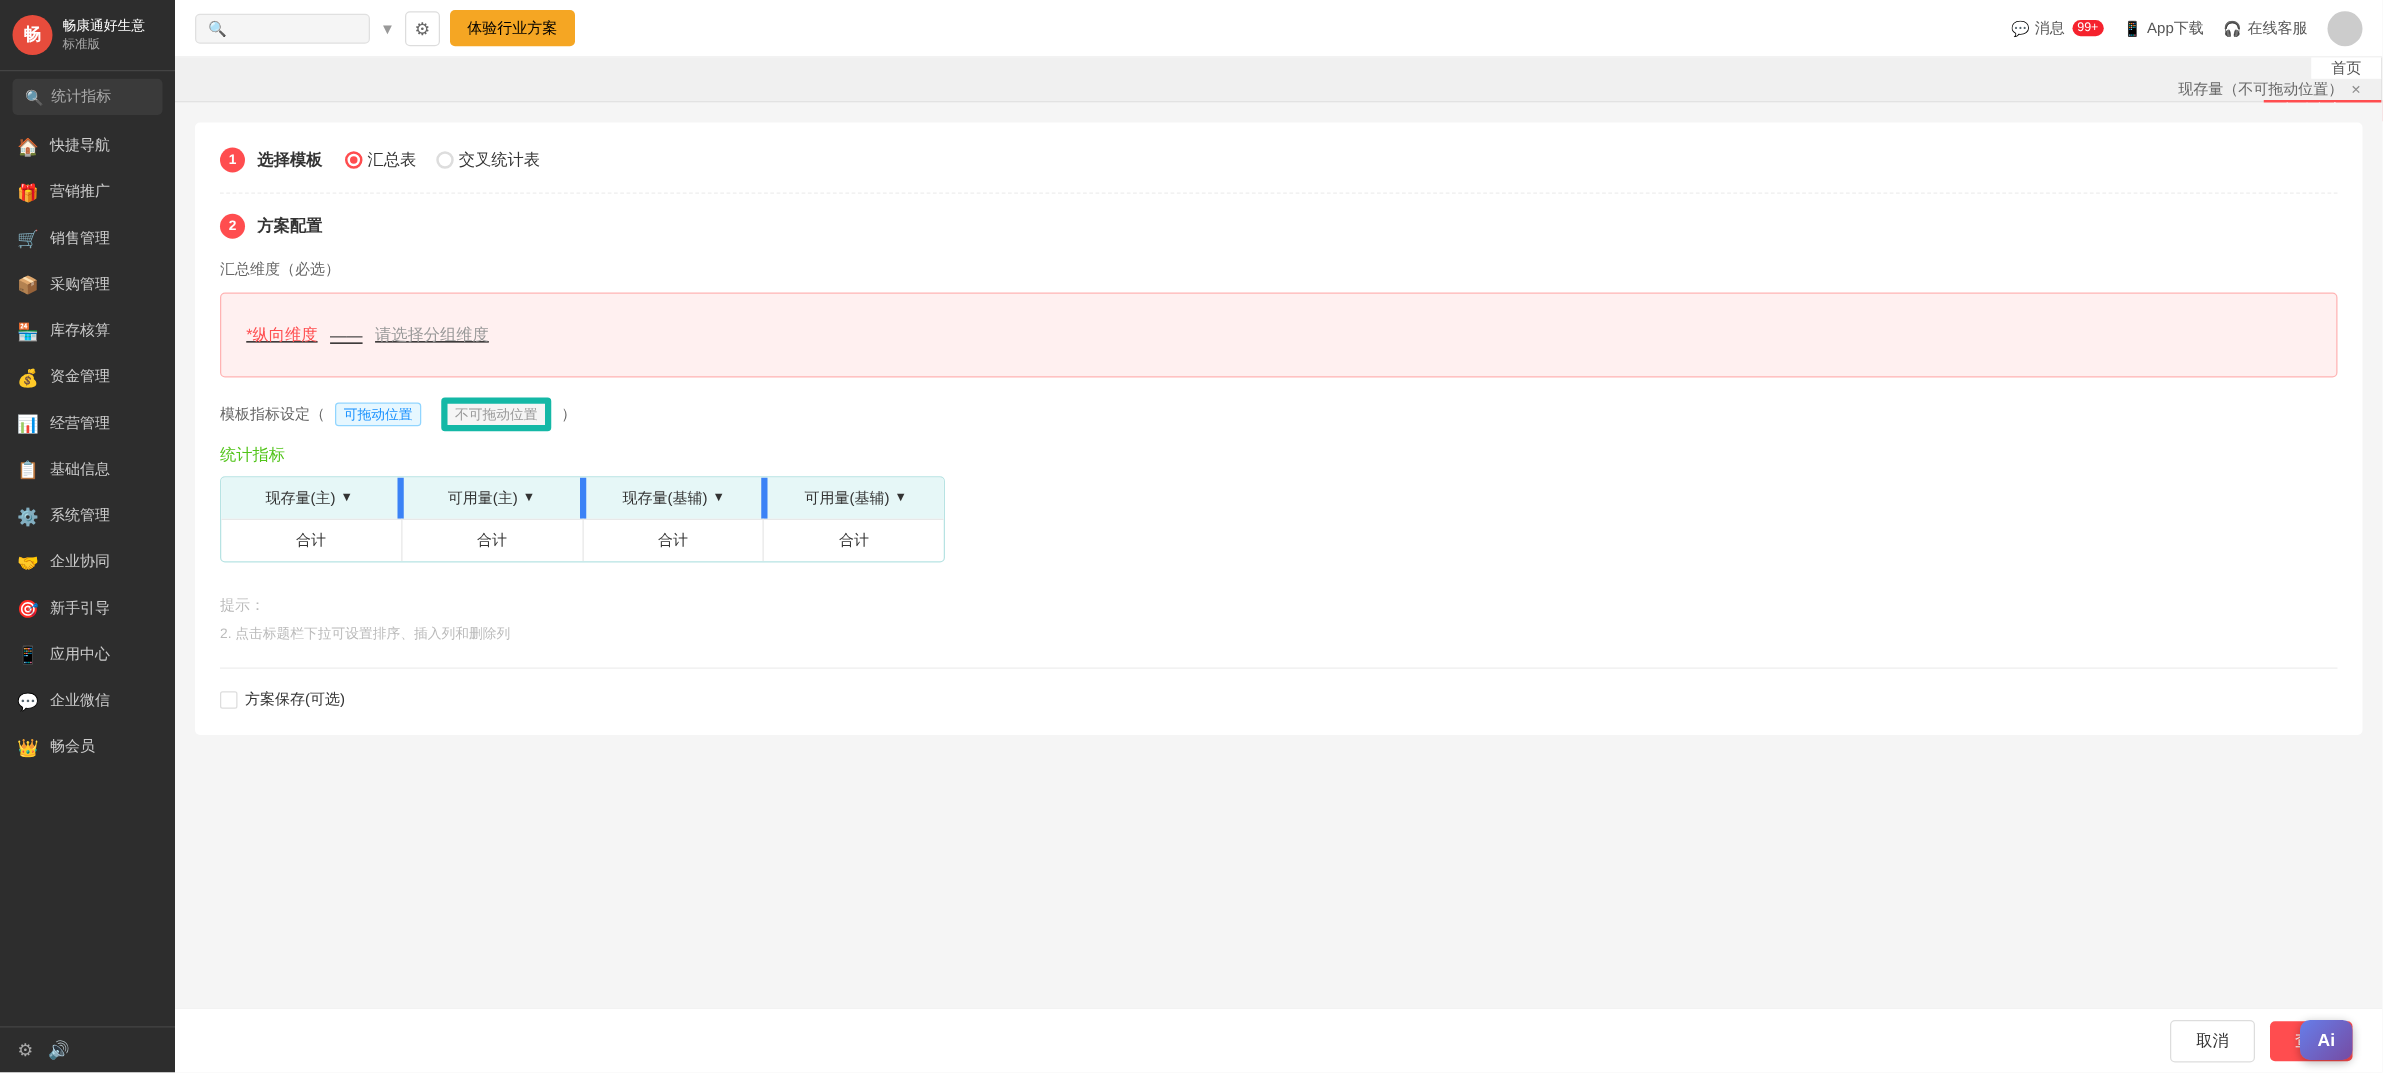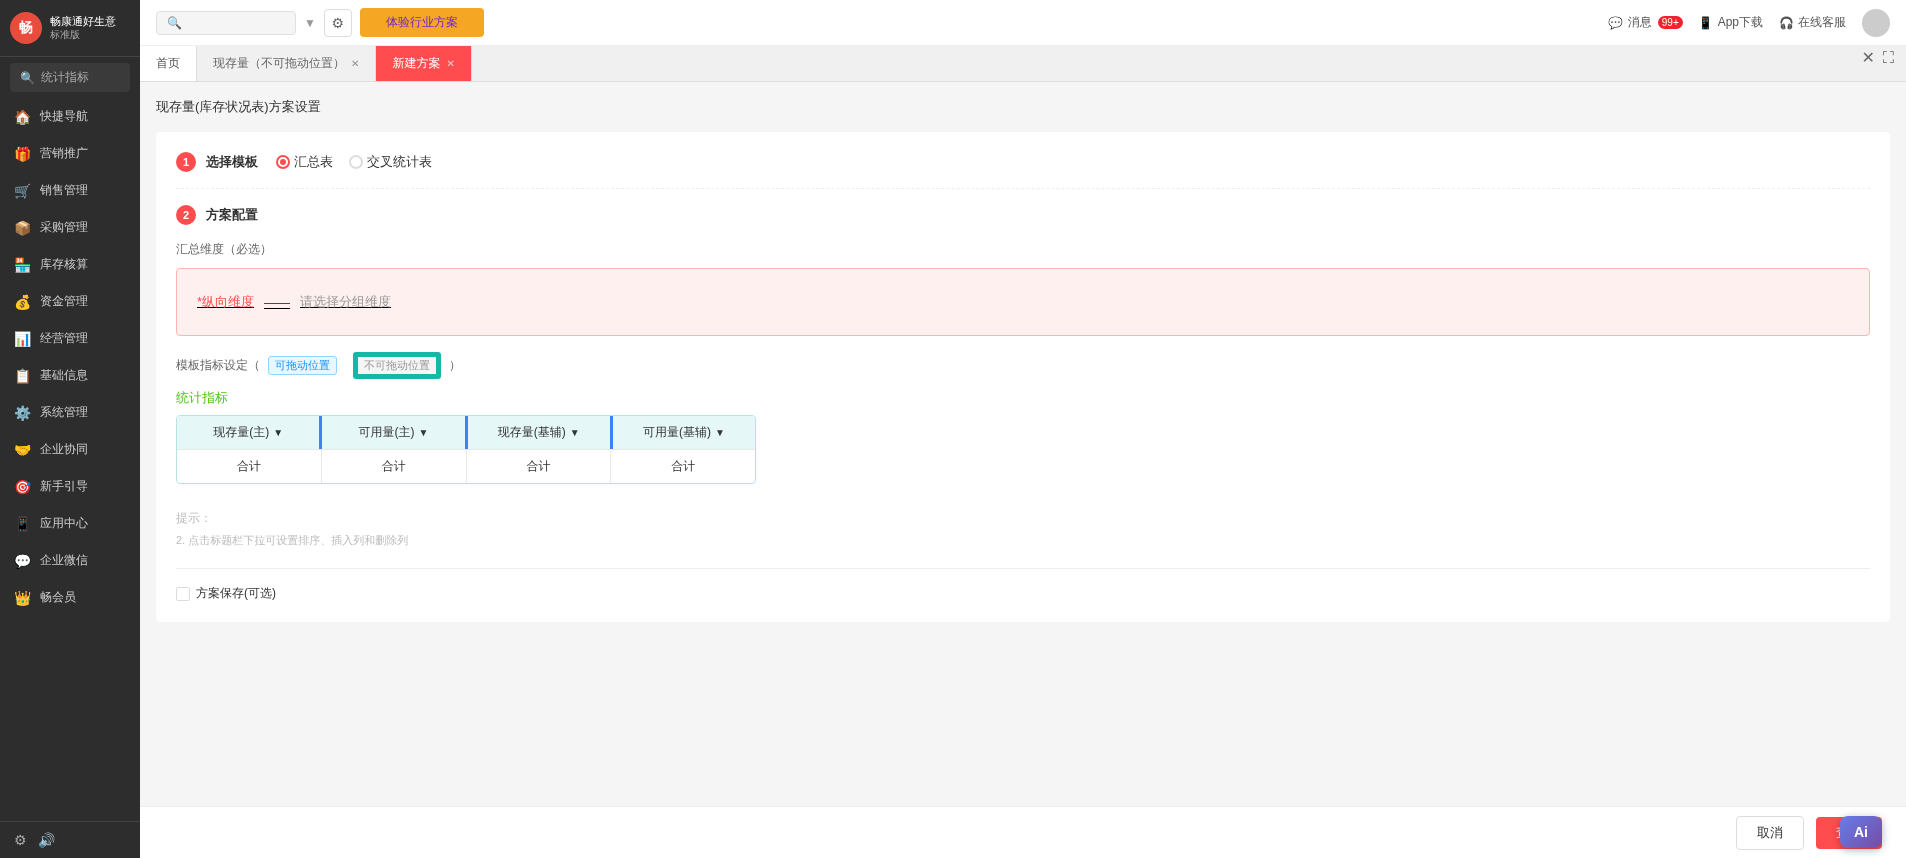--- a/index.html
+++ b/index.html
@@ -106,47 +106,48 @@
     }
     .gear-btn {
       width: 28px; height: 28px;
       border: 1px solid #ddd;
       border-radius: 4px;
       display: flex; align-items: center; justify-content: center;
       cursor: pointer; color: #666; font-size: 14px;
     }
     .trial-btn {
       background: #f5a623;
-      color: #6d28d9;
+      color: #000000;
       border: none;
       border-radius: 4px;
-      padding: 6px 26px;
+      padding: 6px 14px;
       font-size: 12px;
       cursor: pointer;
     }
     .topbar-right { display: flex; align-items: center; gap: 16px; }
     .topbar-right-item { display: flex; align-items: center; gap: 4px; font-size: 12px; color: #555; cursor: pointer; }
     .badge {
       background: #f5222d;
       color: white;
       border-radius: 8px;
       font-size: 10px;
       padding: 1px 4px;
       margin-left: 2px;
     }
     .avatar { width: 28px; height: 28px; border-radius: 50%; background: #ccc; }
 
     
     .tabbar {
       background: #f0f0f0;
       display: flex;
-      align-items: flex-start;
+      align-items: flex-end;
       height: 36px;
       flex-shrink: 0;
       border-bottom: 1px solid #ddd;
+      flex-direction: column;
     }
     .tab {
       display: flex;
       align-items: center;
       padding: 0 16px;
       height: 100%;
       font-size: 12px;
       cursor: pointer;
       gap: 6px;
       color: #666;
@@ -254,21 +255,21 @@
     .stats-table { border: 1px solid #b7e3e3; border-radius: 4px; overflow: hidden; width: 580px; }
     .stats-header { display: flex; background: #e6f7f7; }
     .stats-header-cell {
       flex: 1;
       display: flex;
       align-items: center;
       justify-content: center;
       padding: 8px 4px;
       font-size: 12px;
       color: #333;
-      border-right: 3px solid #3b82f6;
+      border-right: 5px solid #3b82f6;
       gap: 4px;
     }
     .stats-header-cell:last-child { border-right: none; }
     .stats-body { display: flex; }
     .stats-body-cell {
       flex: 1;
       padding: 8px 4px;
       text-align: center;
       font-size: 12px;
       color: #333;
@@ -480,21 +481,20 @@
       <span>新建方案</span>
       <span class="tab-close">✕</span>
     </div>
     <div class="tabbar-actions">
       <span class="tabbar-btn">✕</span>
       <span class="tabbar-btn">⛶</span>
     </div>
   </div>
 
   <div class="content">
-    <div class="page-title">现存量(库存状况表)方案设置</div>
 
     <div class="card">
 
       <div class="step-row">
         <div class="step-num">1</div>
         <div class="step-label">选择模板</div>
         <div class="radio-group">
           <div class="radio-item">
             <div class="radio-dot checked"></div>
             <span>汇总表</span>

